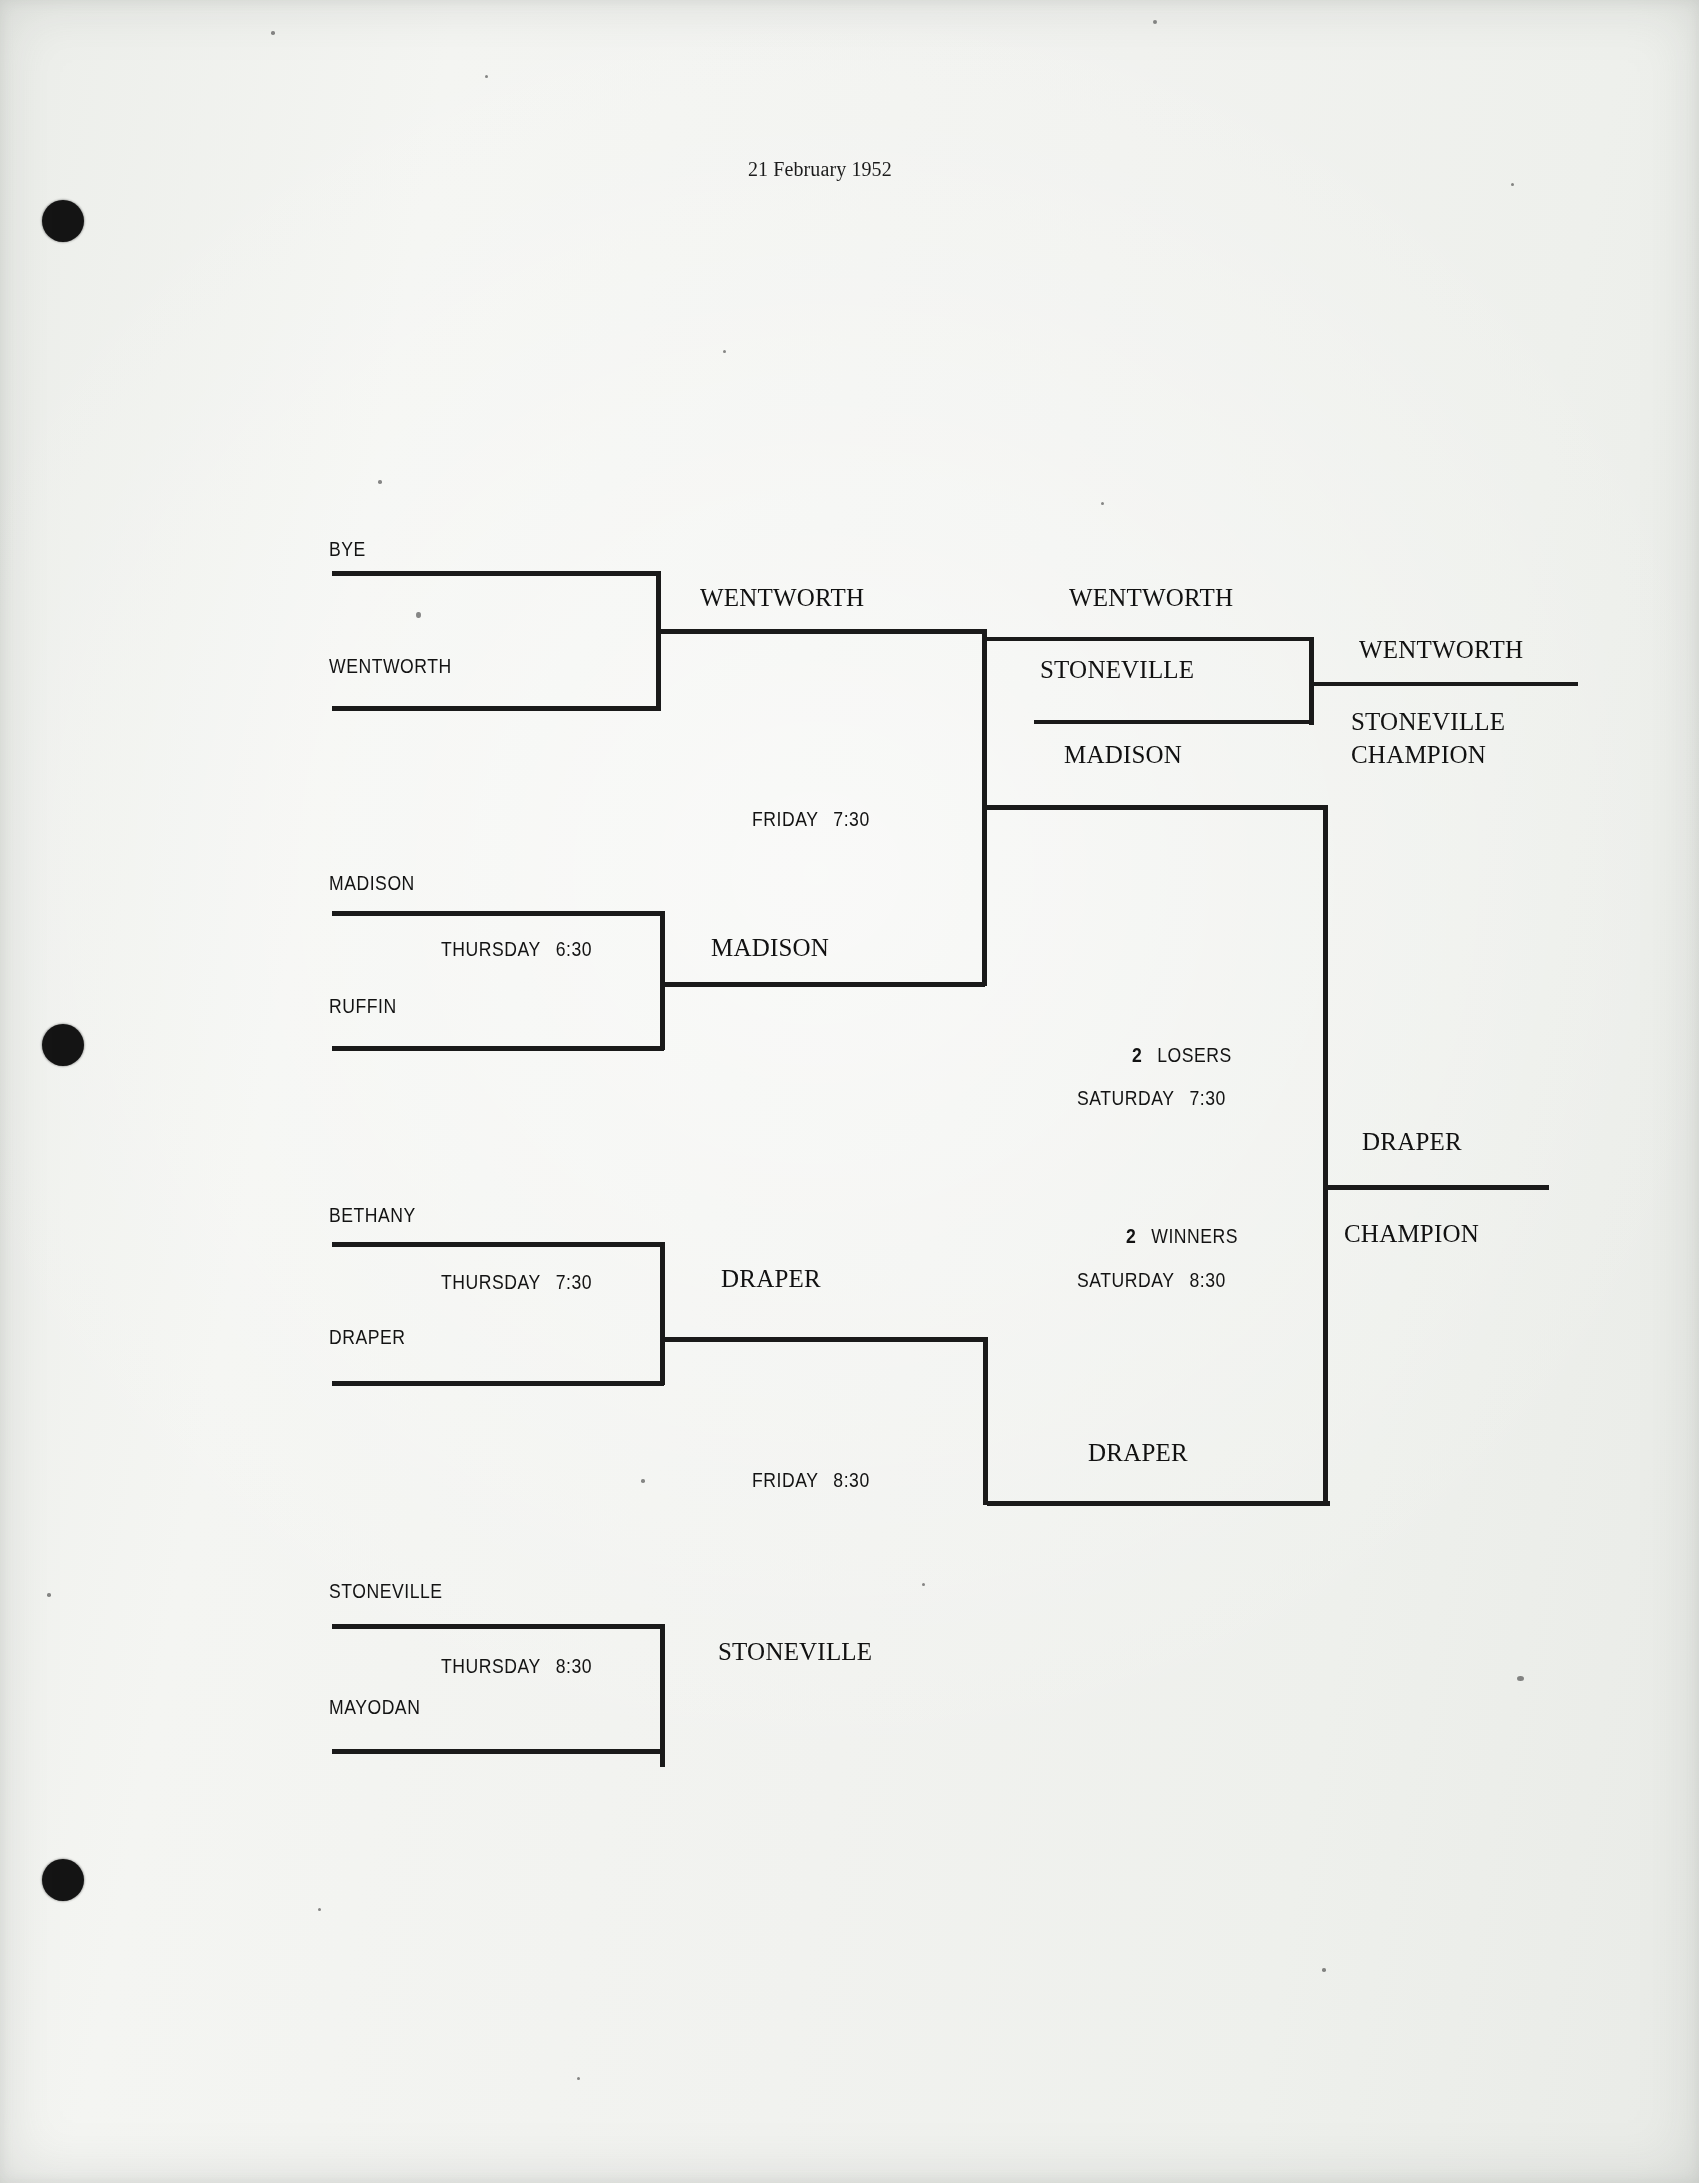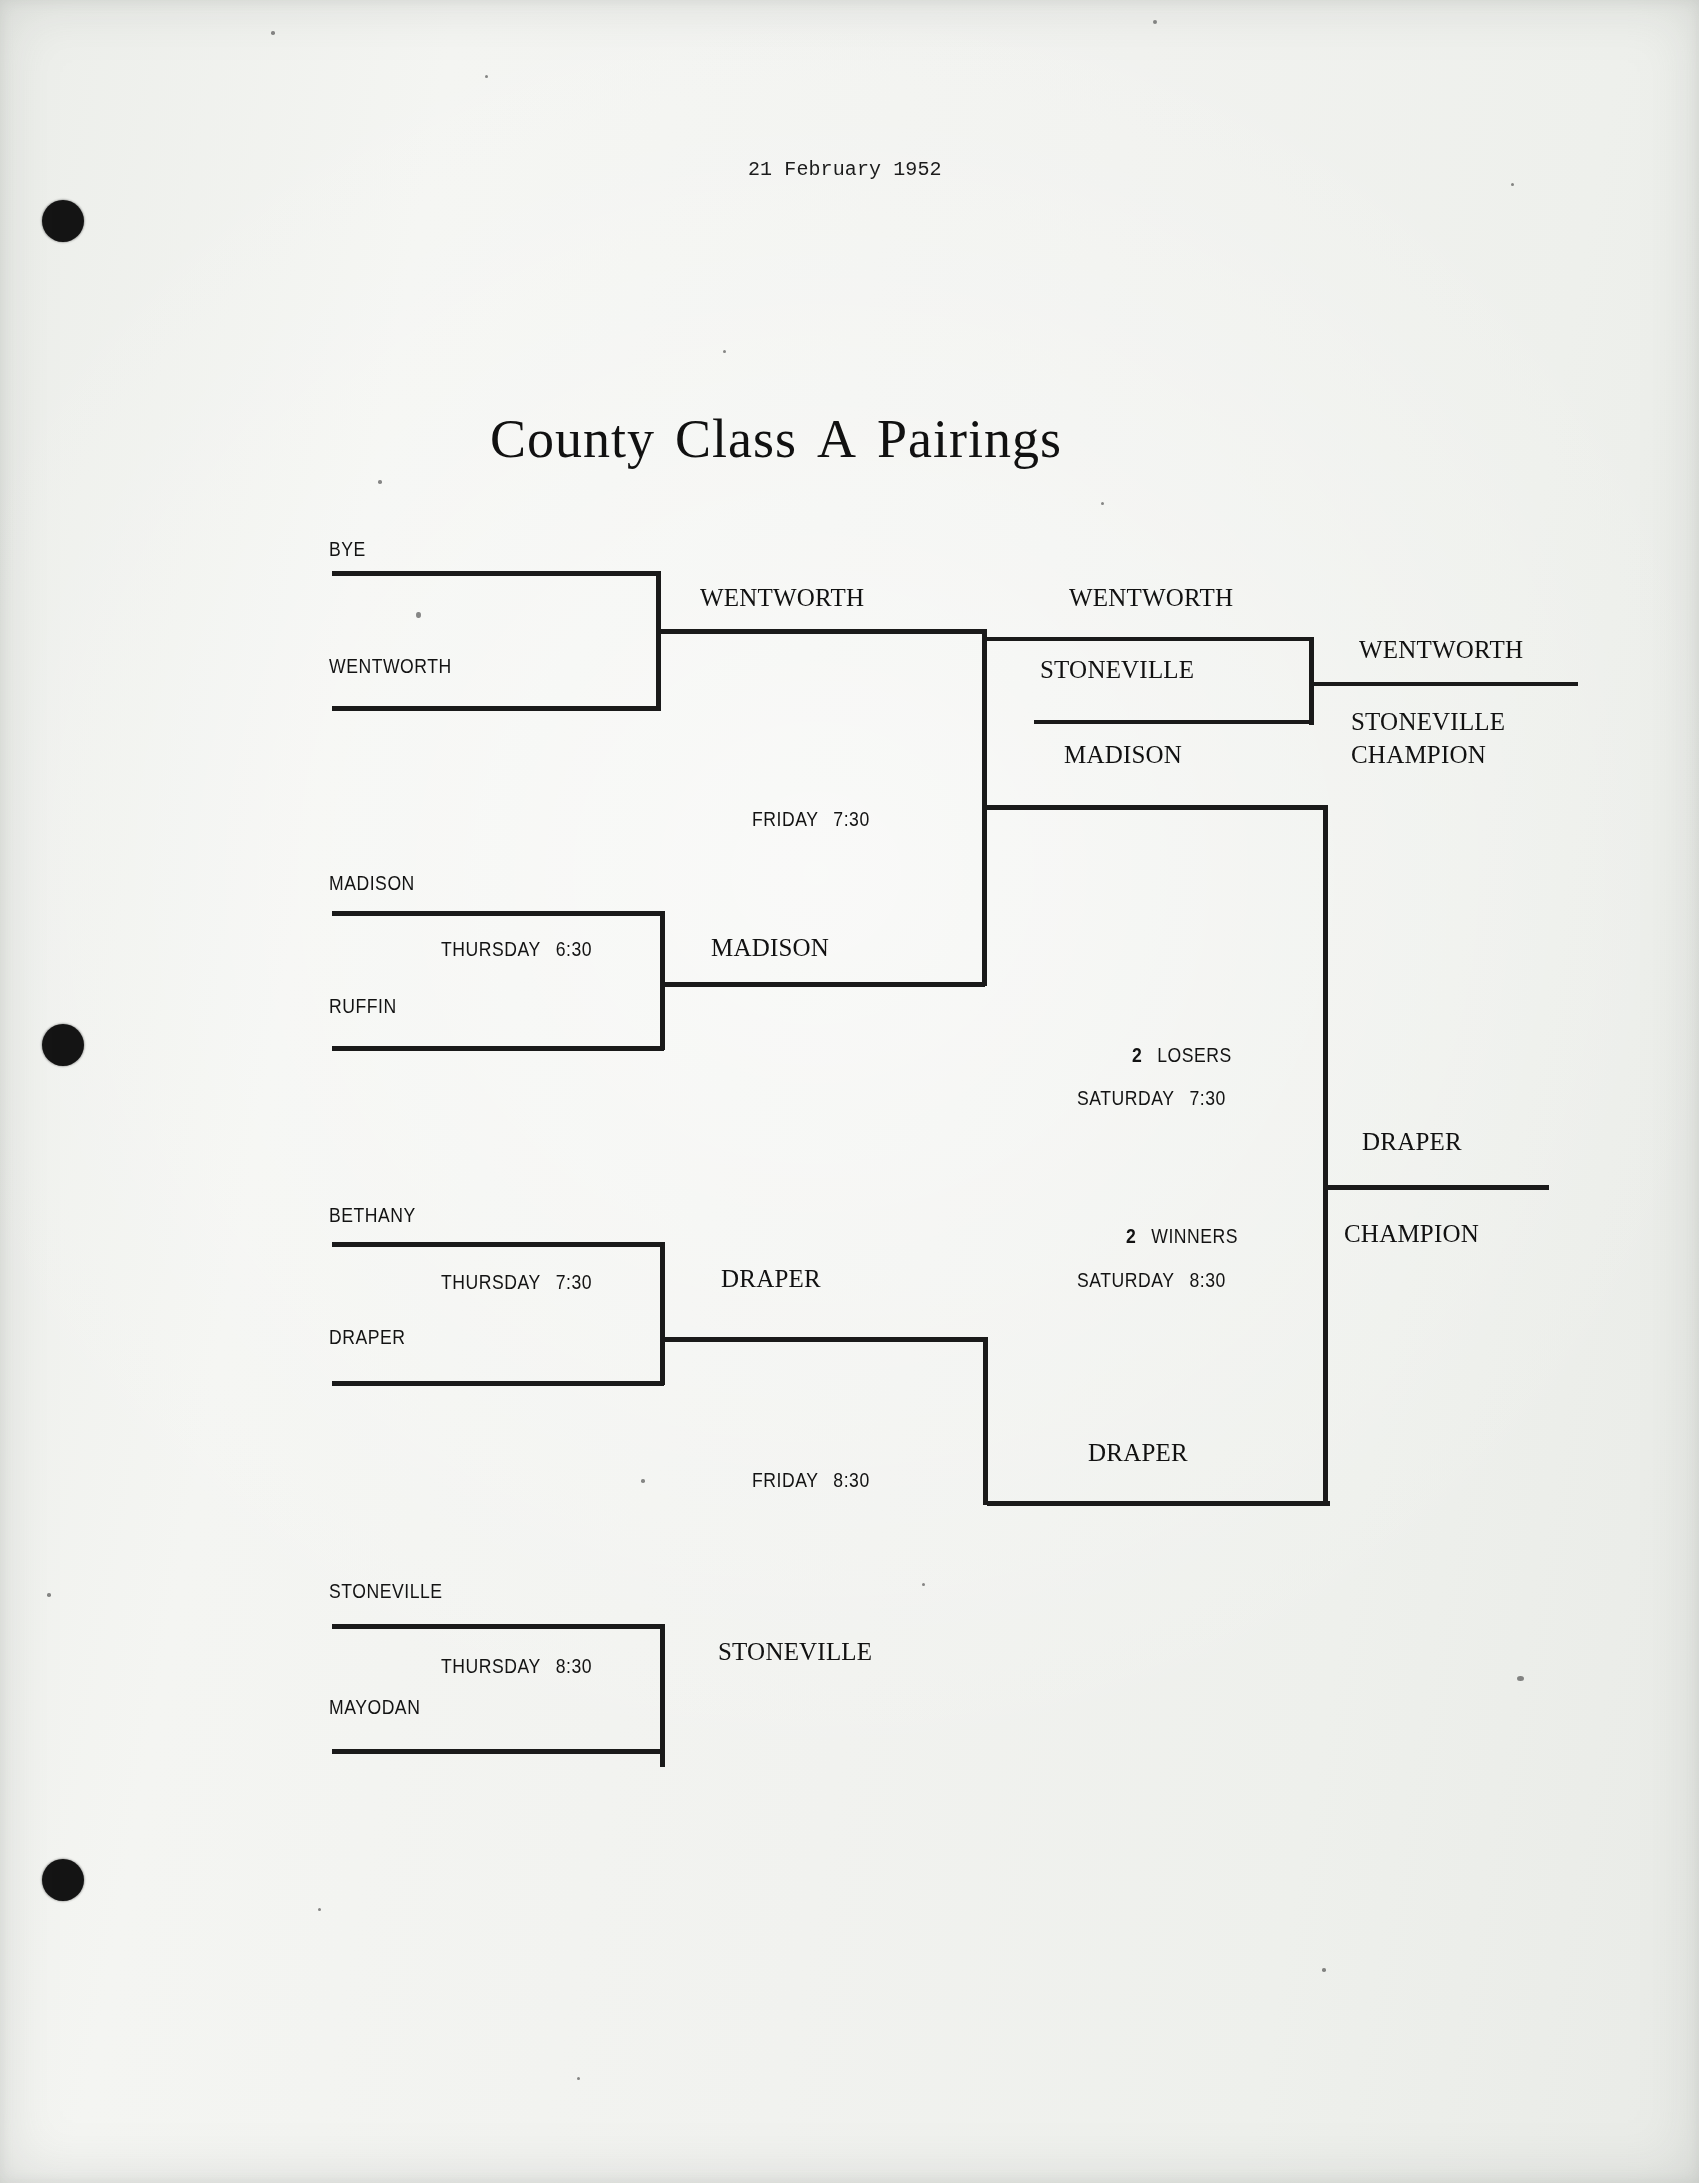--- a/index.html
+++ b/index.html
@@ -34,21 +34,21 @@
   .punch{
     position:absolute;
     background:#141414;
     border-radius:50%;
     box-shadow:0 0 2px 0.5px rgba(20,20,20,0.45);
   }
 
   #date{
     position:absolute;
     left:748px; top:158px;
-    font-family:Liberation Mono, monospace;
+    font-family:Liberation Serif, serif;
     font-size:20px;
     color:#1c1c1c;
     letter-spacing:0.1px;
     white-space:nowrap;
   }
 
   #title{
     position:absolute;
     left:490px; top:408px;
     font-family:"Liberation Serif", serif;
@@ -123,23 +123,20 @@
 <div id="page">
 
   <div id="paper-tint"></div>
 
   <div class="punch" style="left:42px; top:200px; width:42px; height:42px;"></div>
   <div class="punch" style="left:42px; top:1024px; width:42px; height:42px;"></div>
   <div class="punch" style="left:42px; top:1859px; width:42px; height:42px;"></div>
 
   <div id="date">21 February 1952</div>
 
-  <div id="title">
-    <span class="w">County</span><span class="w">Class</span><span class="w">A</span><span>Pairings</span>
-  </div>
 
   <div class="entrant" style="left:329px; top:538px;">BYE</div>
   <div class="hline" style="left:332px; top:571px; width:328px;"></div>
 
   <div class="entrant" style="left:329px; top:655px;">WENTWORTH</div>
   <div class="hline" style="left:332px; top:706px; width:328px;"></div>
 
   <div class="vline" style="left:656px; top:571px; height:140px;"></div>
 
   <div class="advance" style="left:700px; top:584px;">WENTWORTH</div>

